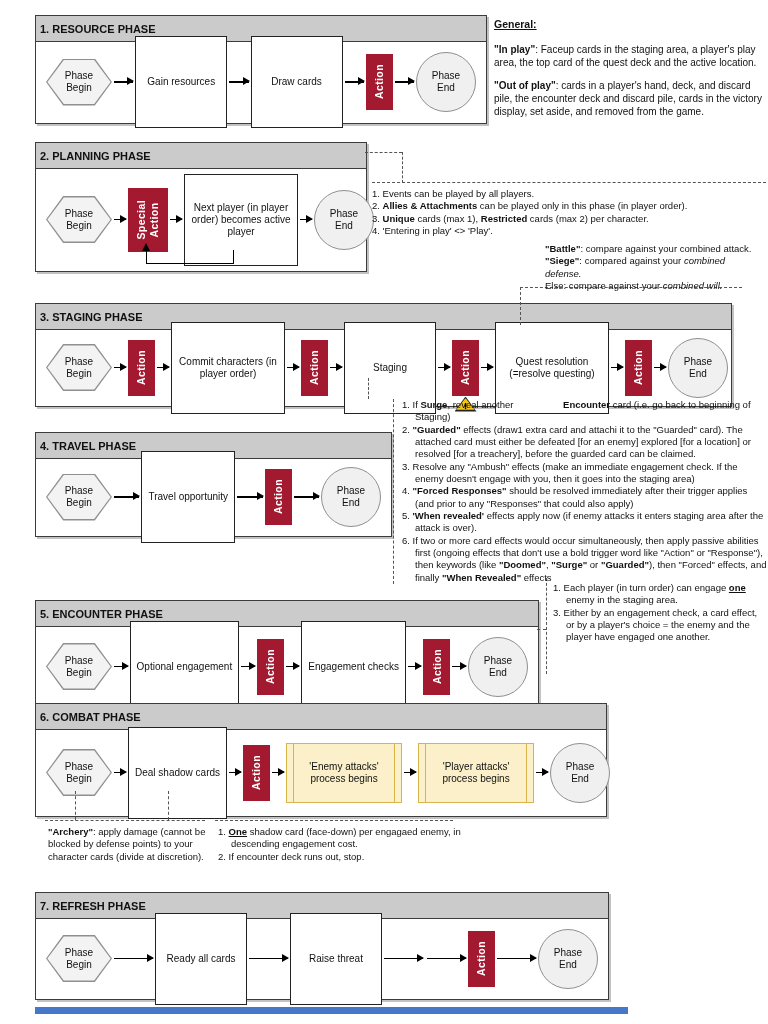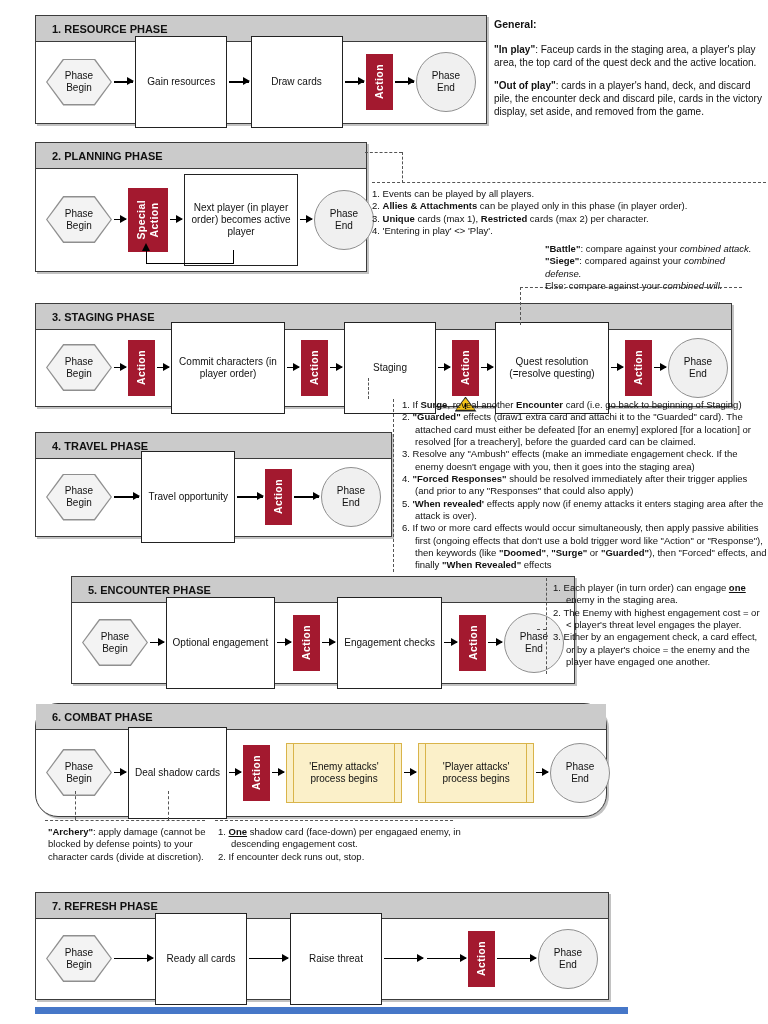--- a/index.html
+++ b/index.html
@@ -1,21 +1,21 @@
 <!DOCTYPE html>
 <html style="--accent_red: #A3192F; --header_gray: #CBCBCB; --subprocess_fill: #FBF0C9; --subprocess_border: #D9B44A; --warning_yellow: #F5C518; --blue_bar: #4677C8;"><head>
 <meta charset="utf-8">
 <style>
   html,body{margin:0;padding:0;}
   body{width:768px;height:1024px;position:relative;background:#fff;overflow:hidden;
        font-family:"Liberation Sans","DejaVu Sans",sans-serif;color:#111;}
 
   .section{position:absolute;background:#fff;border:1.6px solid #3c3c3c;box-shadow:2px 2px 0 #c2c2c2;z-index:1;}
   .sec-head{height:25px;background:var(--header_gray,#cbcbcb);border-bottom:1.6px solid #3c3c3c;
-            display:flex;align-items:center;padding-left:16px;font-weight:bold;font-size:11px;}
+            display:flex;align-items:center;padding-left:4px;font-weight:bold;font-size:11px;}
   .flow{display:flex;align-items:center;height:calc(100% - 27px);padding:0 10px;position:relative;}
 
   .step{flex:none;position:relative;display:flex;align-items:center;justify-content:center;
         text-align:center;font-size:10px;line-height:1.2;}
   .proc{border:1.2px solid #222;background:#fff;min-height:52px;padding:19px 6px;min-width:78px;max-width:100px;}
   .hex{width:66px;height:47px;}
   .hex::before{content:"";position:absolute;inset:0;background:#8f8f8f;
        clip-path:polygon(26% 0,74% 0,100% 50%,74% 100%,26% 100%,0 50%);}
   .hex::after{content:"";position:absolute;inset:1.4px;background:#f3f3f3;
        clip-path:polygon(26% 0,74% 0,100% 50%,74% 100%,26% 100%,0 50%);}
@@ -34,21 +34,21 @@
        border-left:7px solid #000;border-top:4.6px solid transparent;border-bottom:4.6px solid transparent;}
 
   .warn{position:absolute;top:calc(100% + 1px);left:50%;transform:translateX(-50%);width:22px;height:15px;}
   .warn-tri{position:absolute;inset:0;background:#222;clip-path:polygon(50% 0,100% 100%,0 100%);}
   .warn-tri::after{content:"";position:absolute;inset:1.7px;background:var(--warning_yellow,#f5c518);
        clip-path:polygon(50% 0,100% 100%,0 100%);}
   .warn-ex{position:absolute;left:0;right:0;bottom:0;text-align:center;font-size:9.5px;font-weight:bold;color:#000;font-style:normal;}
 
   .note{position:absolute;font-size:9.5px;line-height:1.3;color:#111;z-index:3;}
   .hang{padding-left:13px;text-indent:-13px;}
-  .gen-h{font-weight:bold;font-size:10.5px;margin-bottom:11px;}
+  .gen-h{font-weight:bold;text-decoration:underline;font-size:10.5px;margin-bottom:11px;}
   .mb{margin-bottom:10px;}
 
   .vdash,.hdash{position:absolute;z-index:2;}
   .vdash{border-left:1.4px dashed #555;width:0;}
   .hdash{border-top:1.4px dashed #555;height:0;}
 
   .loop{position:absolute;border:1.5px solid #000;border-top:none;}
   .loop-arrow{position:absolute;width:0;height:0;border-left:4.5px solid transparent;
        border-right:4.5px solid transparent;border-bottom:8px solid #000;}
 
@@ -121,21 +121,21 @@
 <div class="hdash" style="left:372px;top:182px;width:394px;"></div>
 
 <div class="note" style="left:372px;top:188px;width:394px;">
   <div><span>1. Events can be played by all players.</span></div>
   <div><span>2. </span><span style="font-weight: 700;">Allies &amp; Attachments</span><span> can be played only in this phase (in player order).</span></div>
   <div><span>3. </span><span style="font-weight: 700;">Unique</span><span> cards (max 1), </span><span style="font-weight: 700;">Restricted</span><span> cards (max 2) per character.</span></div>
   <div><span>4. 'Entering in play' &lt;&gt; 'Play'.</span></div>
 </div>
 
 <div class="note" style="left:545px;top:243px;width:210px;">
-  <div><span style="font-weight: 700;">"Battle"</span><span>: compare against your </span><span style="font-style: italic;">combined attack.</span></div>
+  <div><span style="font-weight: 700;">"Battle"</span><span>: compare against your </span><span style="">combined attack.</span></div>
   <div><span style="font-weight: 700;">"Siege"</span><span>: compared against your </span><span style="font-style: italic;">combined defense.</span></div>
   <div><span>Else: compare against your </span><span style="font-style: italic;">combined will.</span></div>
 </div>
 <div class="hdash" style="left:520px;top:287px;width:222px;"></div>
 <div class="vdash" style="left:520px;top:287px;height:38px;"></div>
 
 <div class="section" style="left:35px;top:303px;width:695px;height:102px;">
   <div class="sec-head">
     <span>3. STAGING PHASE</span>
   </div>
@@ -177,21 +177,21 @@
       </div>
       <span class="arrow"></span>
       <div class="step end">
         <span class="lbl">Phase End</span>
       </div>
     </div>
 </div>
 
 <div class="vdash" style="left:368px;top:378px;height:21px;"></div>
 <div class="note" style="left:393px;top:399px;width:366px;border-left:1.4px dashed #555;padding-left:8px;min-height:150px;">
-  <div class="hang"><span>1. If </span><span style="font-weight: 700;">Surge</span><span>, reveal another </span><span style="font-weight: 700;">Encounter</span><span> card (i.e. go back to beginning of Staging)</span></div>
+  <div class="hang"><span>1. If </span><span style="font-weight: 700;">Surge</span><span>, reveal another </span><span style="font-weight: 700; margin-left: 47px;">Encounter</span><span> card (i.e. go back to beginning of Staging)</span></div>
   <div class="hang"><span>2. </span><span style="font-weight: 700;">"Guarded"</span><span> effects (draw1 extra card and attachi it to the "Guarded" card). The attached card must either be defeated [for an enemy] explored [for a location] or resolved [for a treachery], before the guarded card can be claimed.</span></div>
   <div class="hang"><span>3. Resolve any "Ambush" effects (make an immediate engagement check. If the enemy doesn't engage with you, then it goes into the staging area)</span></div>
   <div class="hang"><span>4. </span><span style="font-weight: 700;">"Forced Responses"</span><span> should be resolved immediately after their trigger applies (and prior to any "Responses" that could also apply)</span></div>
   <div class="hang"><span>5. </span><span style="font-weight: 700;">'When revealed'</span><span> effects apply now (if enemy attacks it enters staging area after the attack is over).</span></div>
   <div class="hang"><span>6. If two or more card effects would occur simultaneously, then apply passive abilities first (ongoing effects that don't use a bold trigger word like "Action" or "Response"), then keywords (like </span><span style="font-weight: 700;">"Doomed"</span><span>, </span><span style="font-weight: 700;">"Surge"</span><span> or </span><span style="font-weight: 700;">"Guarded"</span><span>), then "Forced" effects, and finally </span><span style="font-weight: 700;">"When Revealed"</span><span> effects</span></div>
 </div>
 
 <div class="section" style="left:35px;top:432px;width:355px;height:103px;">
   <div class="sec-head">
     <span>4. TRAVEL PHASE</span>
@@ -208,21 +208,21 @@
       <div class="step action">
         <span class="lbl">Action</span>
       </div>
       <span class="arrow"></span>
       <div class="step end">
         <span class="lbl">Phase End</span>
       </div>
     </div>
 </div>
 
-<div class="section" style="left:35px;top:576px;width:502px;height:106px;margin-left:36px;">
+<div class="section" style="left:35px;top:600px;width:502px;height:106px;">
   <div class="sec-head">
     <span>5. ENCOUNTER PHASE</span>
   </div>
   <div class="flow">
       <div class="step hex">
         <span class="lbl">Phase Begin</span>
       </div>
       <span class="arrow"></span>
       <div class="step proc">
         <span class="lbl">Optional engagement</span>
@@ -243,25 +243,24 @@
       <div class="step end">
         <span class="lbl">Phase End</span>
       </div>
     </div>
 </div>
 
 <div class="vdash" style="left:546px;top:578px;height:96px;"></div>
 <div class="hdash" style="left:537px;top:629px;width:9px;"></div>
 <div class="note" style="left:553px;top:582px;width:213px;">
   <div class="hang"><span>1. Each player (in turn order) can engage </span><span style="font-weight: 700; text-decoration: underline;">one</span><span> enemy in the staging area.</span></div>
-  <div class="hang"><span>2. The Enemy with highest engagement cost = or &lt; player's threat level engages the player.</span></div>
   <div class="hang"><span>3. Either by an engagement check, a card effect, or by a player's choice = the enemy and the player have engaged one another.</span></div>
 </div>
 
-<div class="section" style="left:35px;top:703px;width:570px;height:112px;border-radius:23px;">
+<div class="section" style="left:35px;top:703px;width:570px;height:112px;">
   <div class="sec-head">
     <span>6. COMBAT PHASE</span>
   </div>
   <div class="flow">
       <div class="step hex">
         <span class="lbl">Phase Begin</span>
       </div>
       <span class="arrow"></span>
       <div class="step proc">
         <span class="lbl">Deal shadow cards</span>

